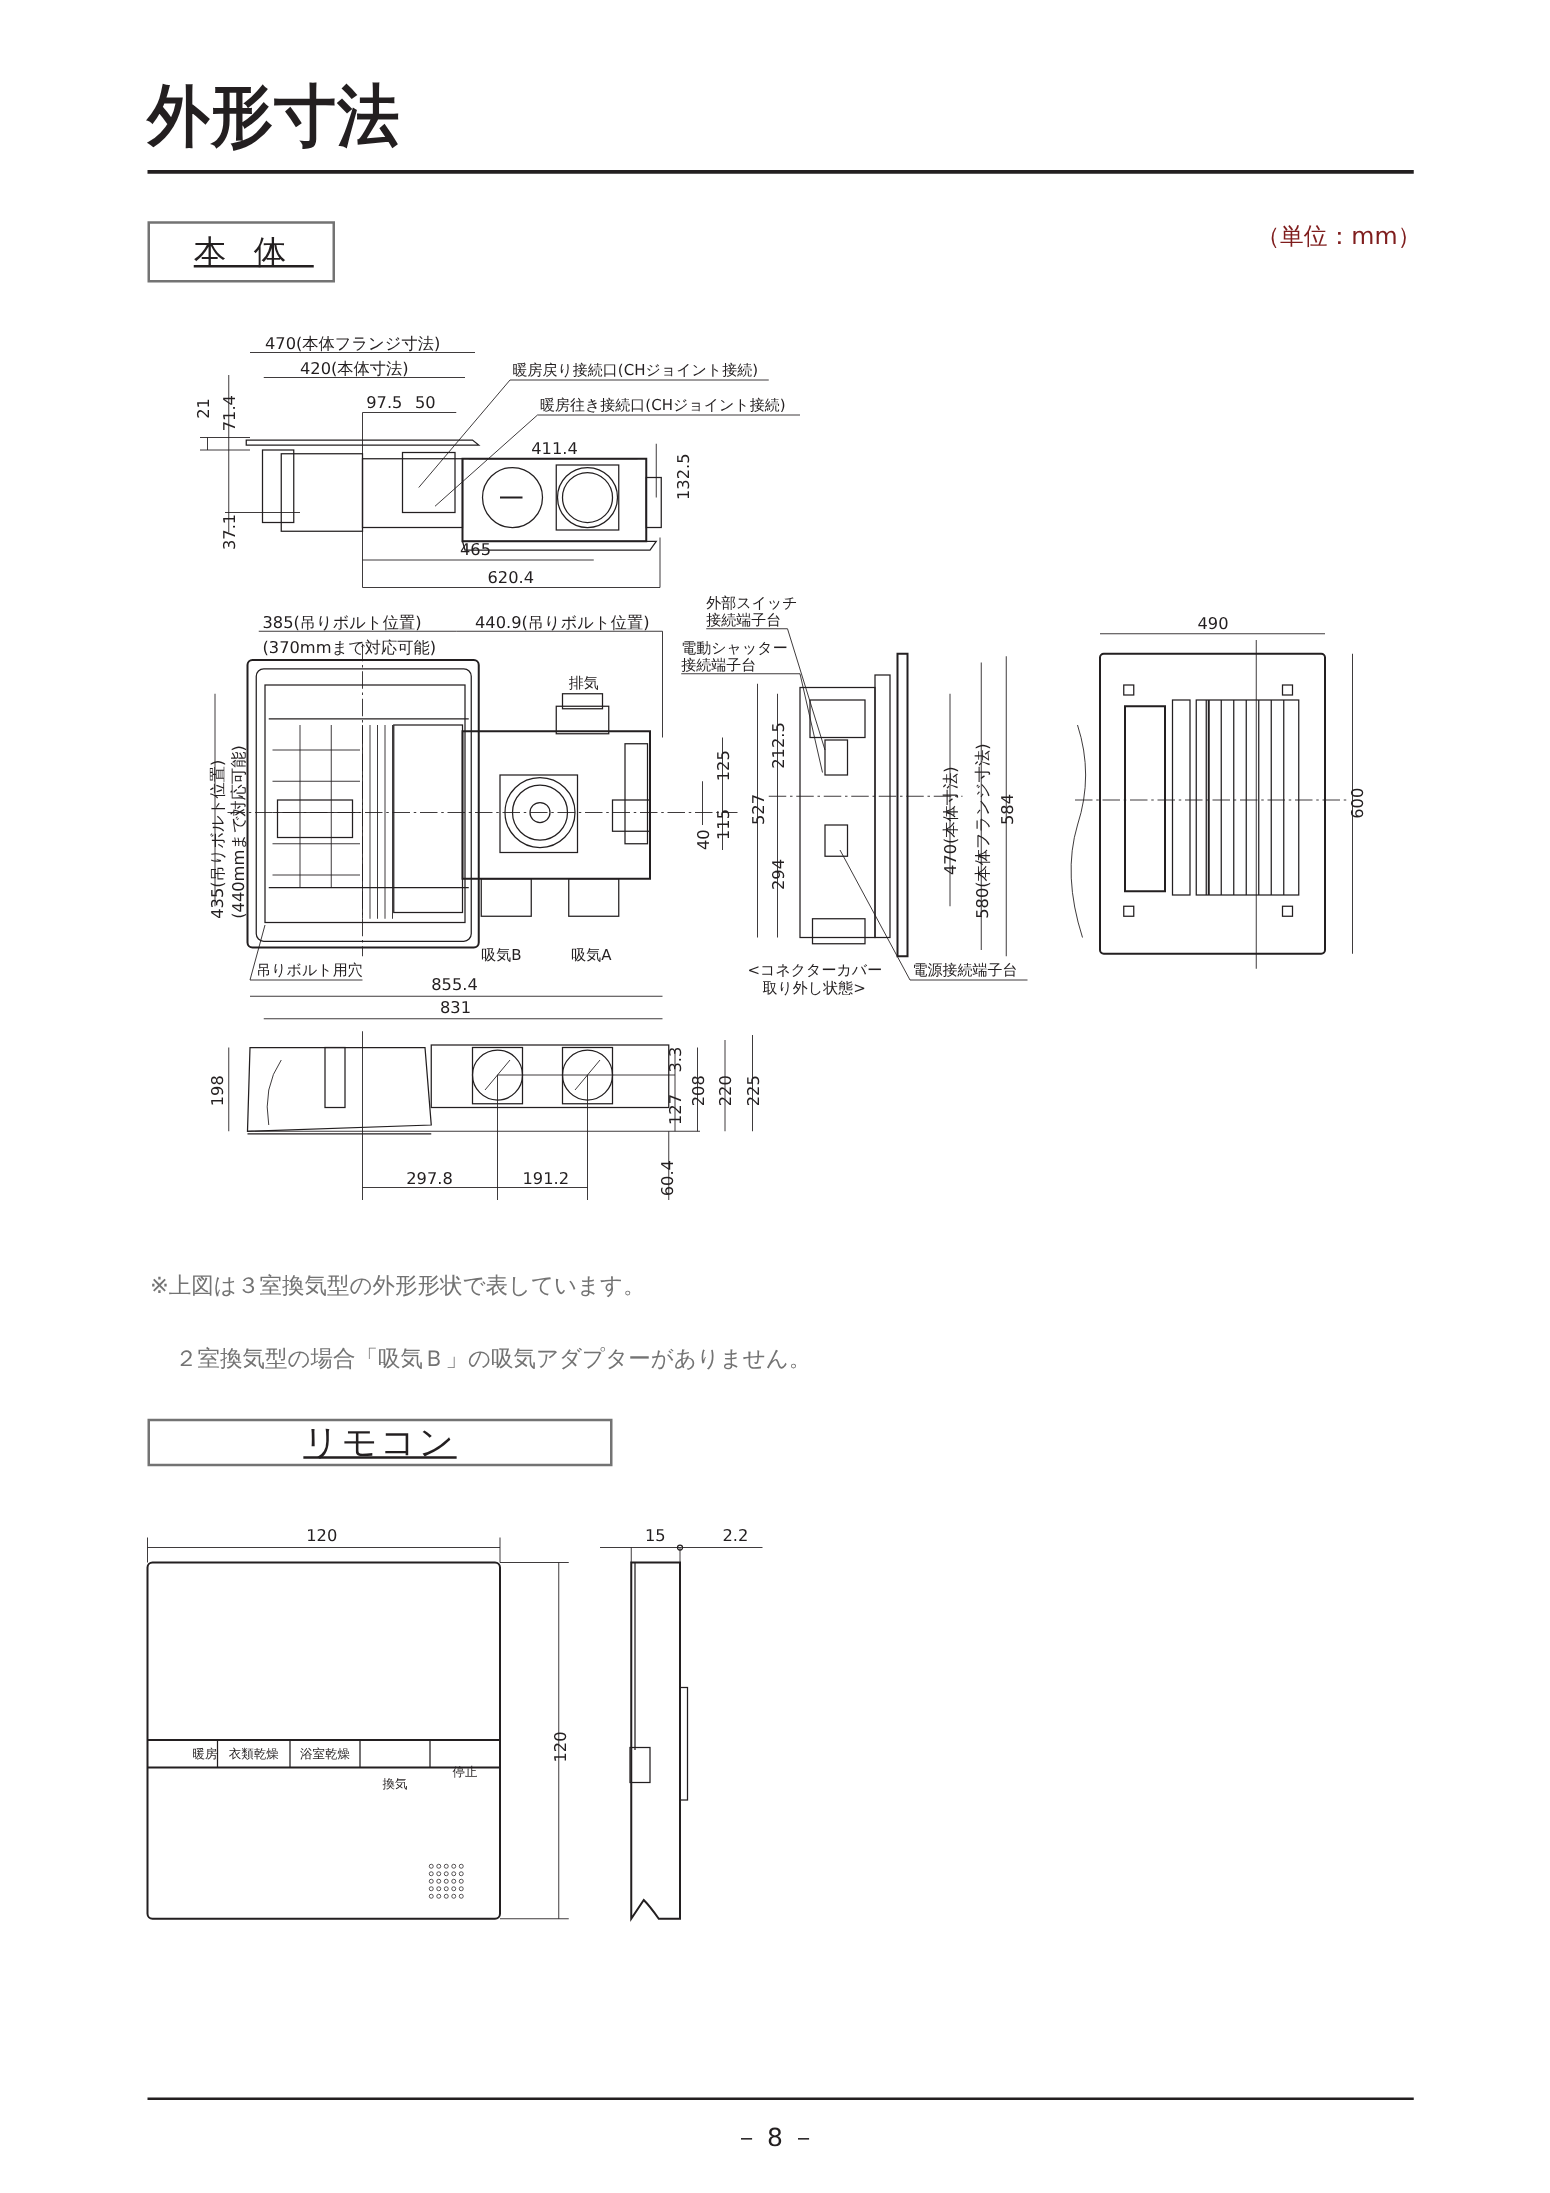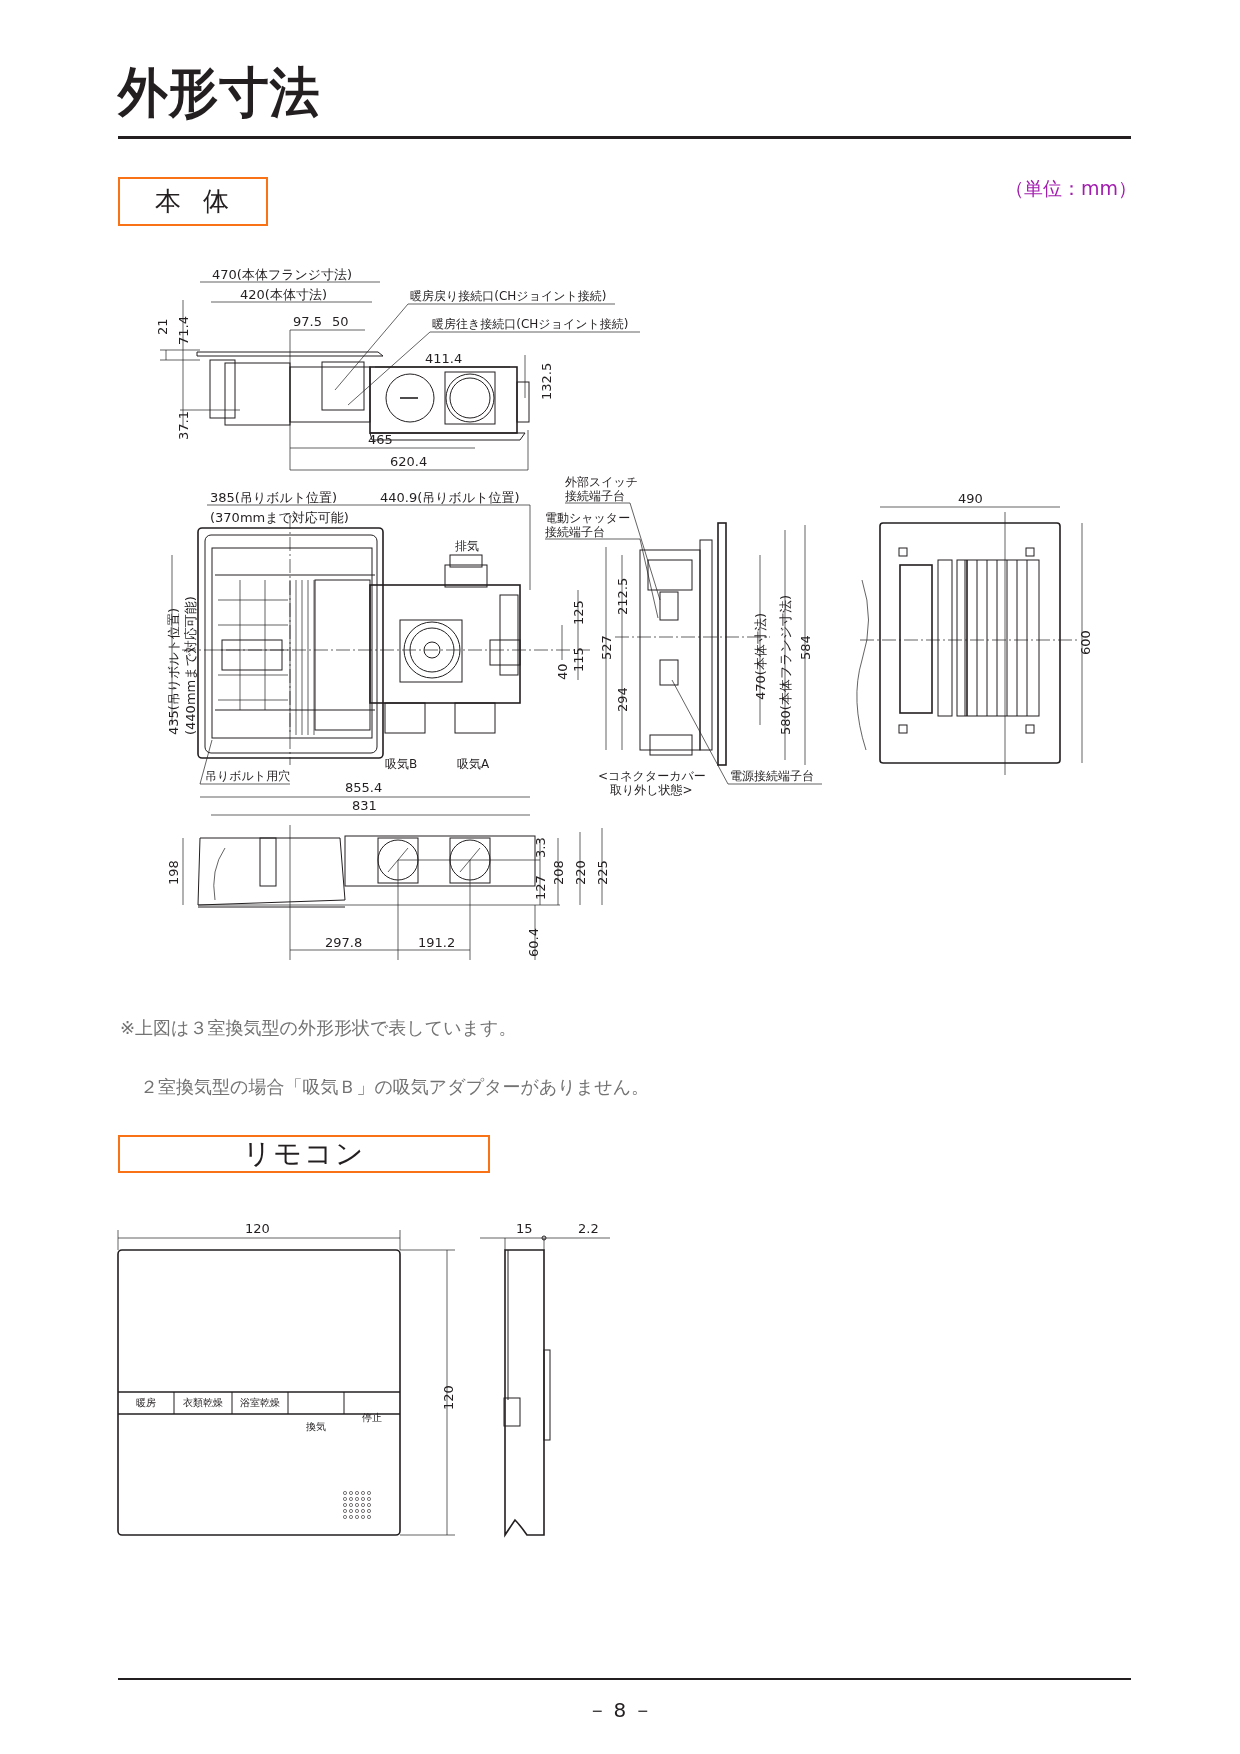--- a/index.html
+++ b/index.html
@@ -2,25 +2,25 @@
 <html><head>
 <meta charset="utf-8">
 <style>
   html, body { margin:0; padding:0; background:#ffffff; }
   body { width:1240px; height:1754px; position:relative; overflow:hidden;
          font-family:"DejaVu Sans", sans-serif; color:#231f20; }
   .abs { position:absolute; }
   .page-title { left:118px; top:60px; font-size:54px; font-weight:bold; letter-spacing:1px;
                 font-family:"DejaVu Sans", sans-serif; line-height:66px; transform:scaleX(0.92); transform-origin:left; }
   .title-rule { left:118px; top:136px; width:1013px; height:3px; background:#231f20; }
-  .section-box { border:2px solid #f97316; box-sizing:border-box; display:flex; align-items:center;
-                 justify-content:center; font-size:26px; }
+  .section-box { border:2px solid #737373; box-sizing:border-box; display:flex; align-items:center;
+                 justify-content:center; font-size:26px;text-decoration:underline; }
   .body-box { left:118px; top:177px; width:150px; height:49px; letter-spacing:22px; padding-left:20px; }
   .remote-box { left:118px; top:1135px; width:372px; height:38px; font-size:28px; letter-spacing:2px; }
-  .unit-label { left:1005px; top:176px; font-size:19px; color:#a21caf; }
+  .unit-label { left:1005px; top:176px; font-size:19px; color:#7f1d1d; }
   .note { left:120px; font-size:18px; color:#737373; }
   .note1 { top:1016px; }
   .note2 { top:1075px; left:140px;text-align:right; }
   .footer-rule { left:118px; top:1678px; width:1013px; height:1.5px; background:#231f20; }
   .page-num { left:0; width:1240px; text-align:center; top:1697px; font-size:20px; }
   svg.drawing { position:absolute; left:0; top:0; overflow:visible; }
   svg text { font-family:"DejaVu Sans", sans-serif; fill:#231f20; }
   .dim { font-size:13px; }
   .lbl { font-size:12px; }
   .ln { stroke:#231f20; stroke-width:1; fill:none; }
@@ -313,21 +313,21 @@
     <path class="thick" d="M505 1250 L544 1250 L544 1535 L527 1535 Q520 1525 515 1520 L505 1535 Z"></path>
     <line class="ln" x1="508" y1="1250" x2="508" y2="1400"></line>
     <rect class="ln" x="504" y="1398" width="16" height="28"></rect>
     <rect class="ln" x="544" y="1350" width="6" height="90"></rect>
     <line class="thin" x1="544" y1="1238" x2="544" y2="1250"></line>
     <line class="thin" x1="505" y1="1238" x2="505" y2="1250"></line>
   </g>
 </svg>
 
 <div class="abs" style="left:118px; top:1392px; width:282px; height:22px; display:flex; font-size:10px;">
-  <div style="flex:0 0 56px; display:flex; align-items:center; justify-content:center;">
+  <div style="flex:0 0 56px; display:flex; align-items:center; justify-content:flex-end;">
       <span>暖房</span>
     </div>
   <div style="flex:0 0 58px; display:flex; align-items:center; justify-content:center;">
       <span>衣類乾燥</span>
     </div>
   <div style="flex:0 0 56px; display:flex; align-items:center; justify-content:center;border-radius:10px;">
       <span>浴室乾燥</span>
     </div>
   <div style="flex:0 0 56px; display:flex; align-items:flex-start; justify-content:center;margin-top:28px;">
       <span>換気</span>

